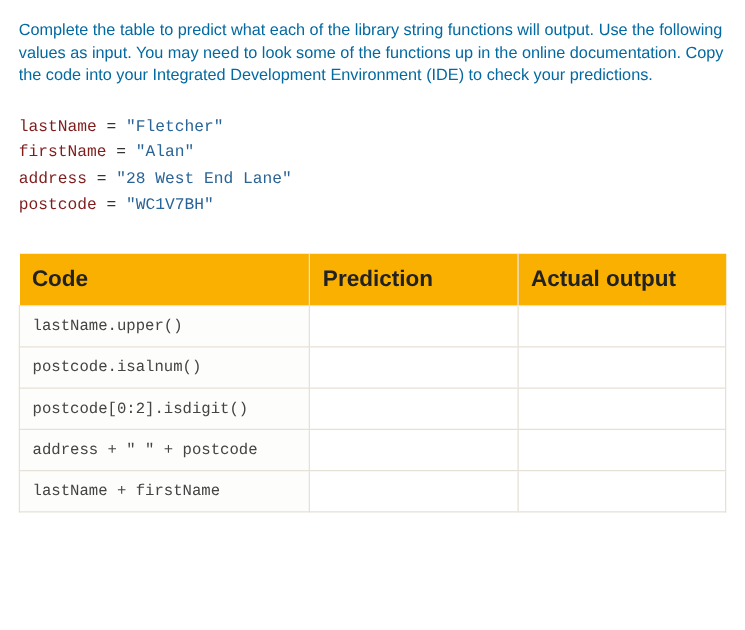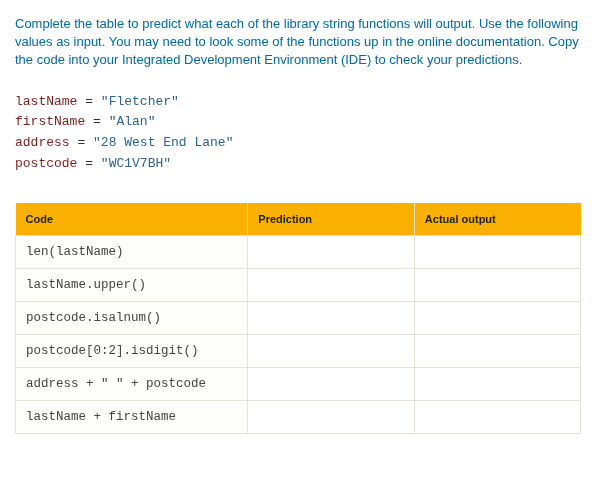--- a/index.html
+++ b/index.html
@@ -31,21 +31,21 @@
     width: 100%;
     border-collapse: collapse;
     table-layout: fixed;
   }
   th {
     background: #f9b000;
     color: #222;
     text-align: left;
     padding: 10px 10px;
     font-weight: bold;
-    font-size: 11px;
+    font-size: 18px;
     border-right: 1px solid #e6e1d6;
   }
   th:last-child { border-right: none; }
   th.code-col { width: 42%; }
   th.pred-col { width: 29%; }
   th.out-col { width: 29%; }
   td {
     border: 1px solid #e6e1d6;
     padding: 8px 10px;
     font-family: "Courier New", Courier, monospace;
@@ -87,25 +87,20 @@
 <table>
   <thead>
     <tr>
       <th class="code-col">Code</th>
       <th class="pred-col">Prediction</th>
       <th class="out-col">Actual output</th>
     </tr>
   </thead>
   <tbody>
     <tr>
-      <td>len(lastName)</td>
-      <td></td>
-      <td></td>
-    </tr>
-    <tr>
       <td>lastName.upper()</td>
       <td></td>
       <td></td>
     </tr>
     <tr>
       <td>postcode.isalnum()</td>
       <td></td>
       <td></td>
     </tr>
     <tr>

